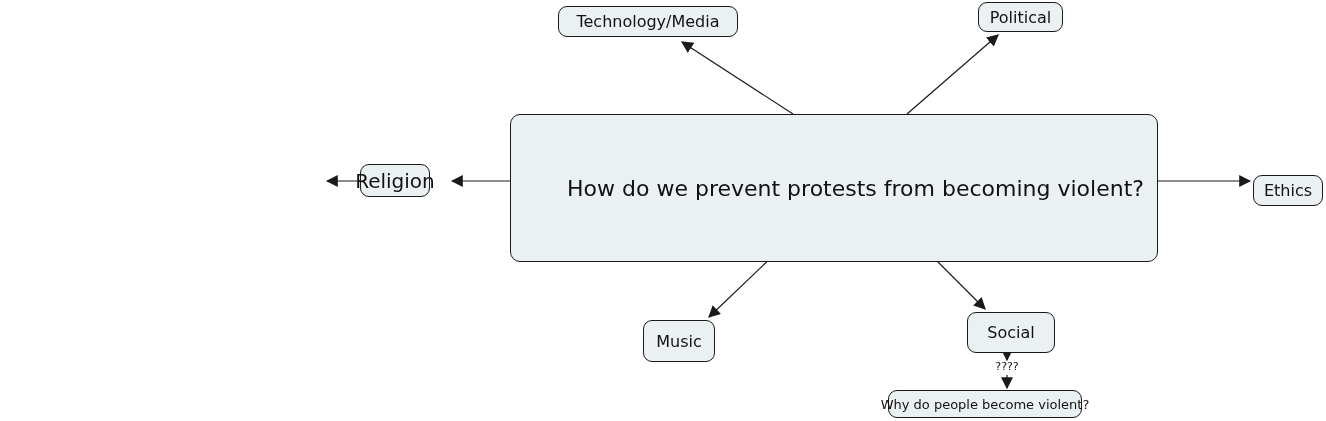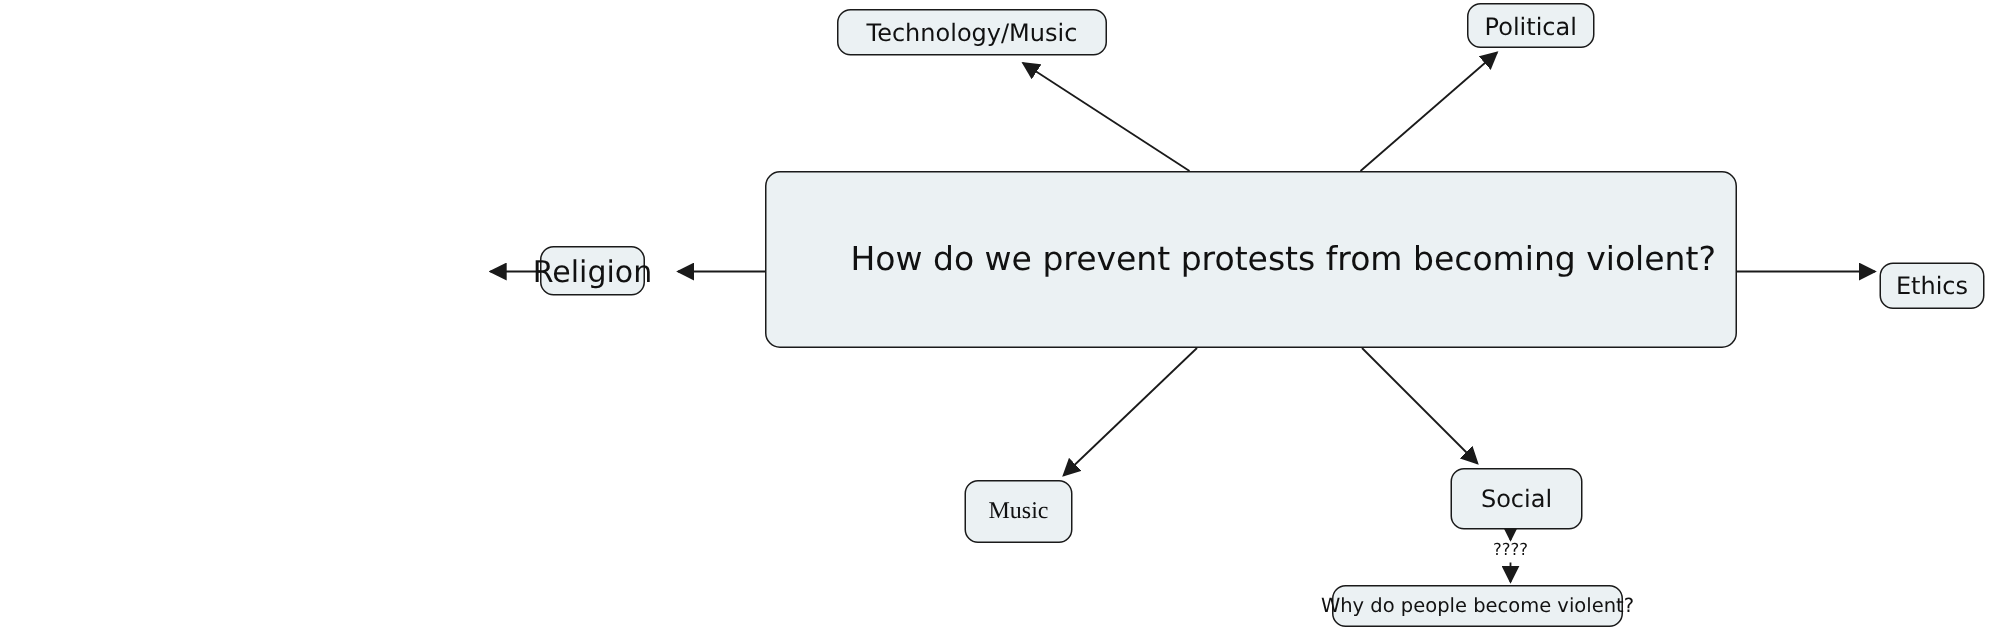--- a/index.html
+++ b/index.html
@@ -25,31 +25,31 @@
     border: 1px solid #1a1a1a;
     display: flex;
     align-items: center;
     justify-content: center;
     text-align: center;
     white-space: nowrap;
     cursor: default;
   }
   .node.central {
     left: 510px; top: 114px;
-    width: 648px; height: 118px;
+    width: 648px; height: 148px;
     border-radius: 10px;
     font-size: 22px;
     padding-left: 43px;
   }
   .node.tech    { left: 558px;  top: 6px;   width: 180px; height: 31px; border-radius: 9px;  font-size: 16px; }
   .node.political { left: 978px; top: 2px;  width: 85px;  height: 30px; border-radius: 9px;  font-size: 16px; }
   .node.religion { left: 360px; top: 164px; width: 70px;  height: 33px; border-radius: 9px;  font-size: 20px; }
   .node.rquestion { left: 2px;  top: 165px; width: 322px; height: 31px; border-radius: 11px; font-size: 12.5px; }
   .node.ethics  { left: 1253px; top: 175px; width: 70px;  height: 31px; border-radius: 9px;  font-size: 16px; }
-  .node.music   { left: 643px;  top: 320px; width: 72px;  height: 42px; border-radius: 9px;  font-size: 16px; font-family: Liberation Serif, serif; }
+  .node.music   { left: 643px;  top: 320px; width: 72px;  height: 42px; border-radius: 9px;  font-size: 16px; }
   .node.social  { left: 967px;  top: 312px; width: 88px;  height: 41px; border-radius: 9px;  font-size: 16px; text-align: right; }
   .node.squestion { left: 888px; top: 390px; width: 194px; height: 28px; border-radius: 9px; font-size: 13px; }
   .edge-label {
     position: absolute;
     left: 977px; top: 360px;
     width: 60px;
     text-align: center;
     font-size: 11px;
     color: #111111;
   }
@@ -71,21 +71,21 @@
     <line x1="360" y1="181" x2="327" y2="181" stroke="#1a1a1a" stroke-width="1.2" marker-end="url(#arrow)"></line>
     <line x1="1158" y1="181" x2="1250" y2="181" stroke="#1a1a1a" stroke-width="1.2" marker-end="url(#arrow)"></line>
     <line x1="798" y1="232" x2="709" y2="317" stroke="#1a1a1a" stroke-width="1.2" marker-end="url(#arrow)"></line>
     <line x1="908" y1="232" x2="985" y2="309" stroke="#1a1a1a" stroke-width="1.2" marker-end="url(#arrow)"></line>
     <line x1="1007" y1="353" x2="1007" y2="360" stroke="#1a1a1a" stroke-width="1.2" marker-end="url(#arrow)"></line>
     <line x1="1007" y1="375" x2="1007" y2="388" stroke="#1a1a1a" stroke-width="1.2" marker-end="url(#arrow)"></line>
   </svg>
 
   <div class="node central">How do we prevent protests from becoming violent?</div>
 
-  <div class="node tech">Technology/Music</div>
+  <div class="node tech">Technology/Media</div>
 
   <div class="node political">Political</div>
 
   <div class="node religion">Religion</div>
 
 
   <div class="node ethics">Ethics</div>
 
   <div class="node music">Music</div>
 

